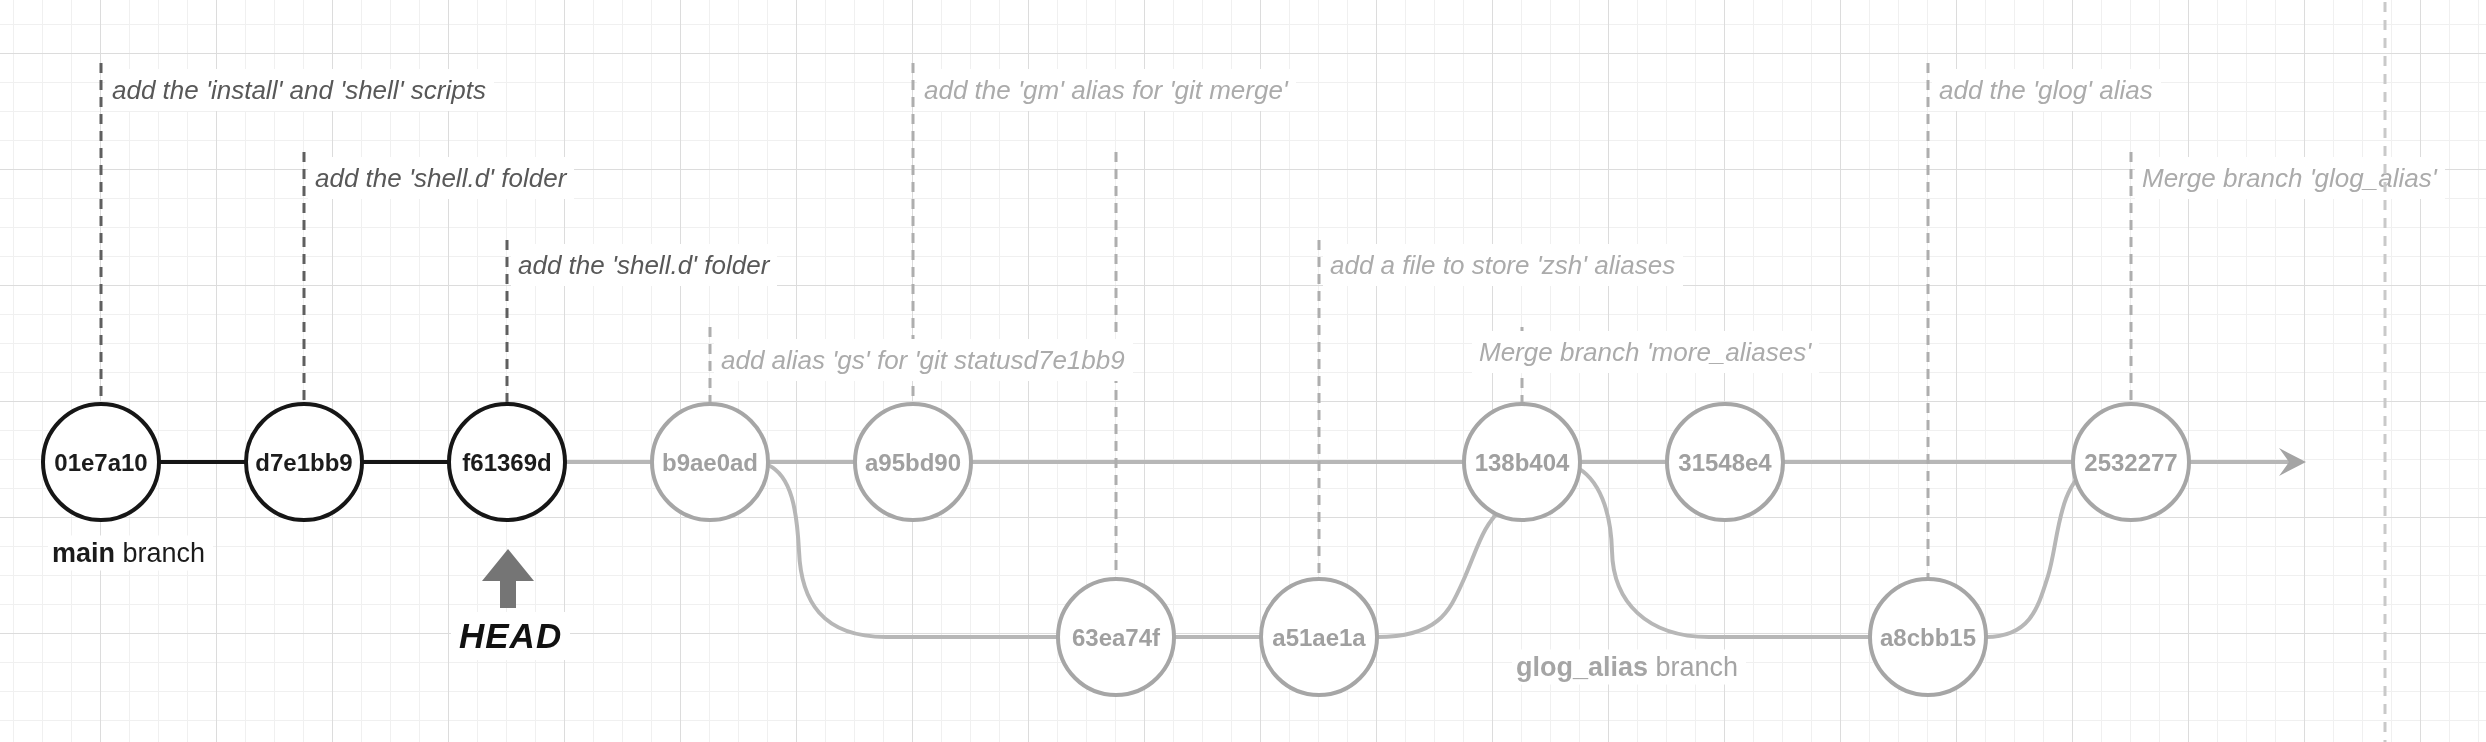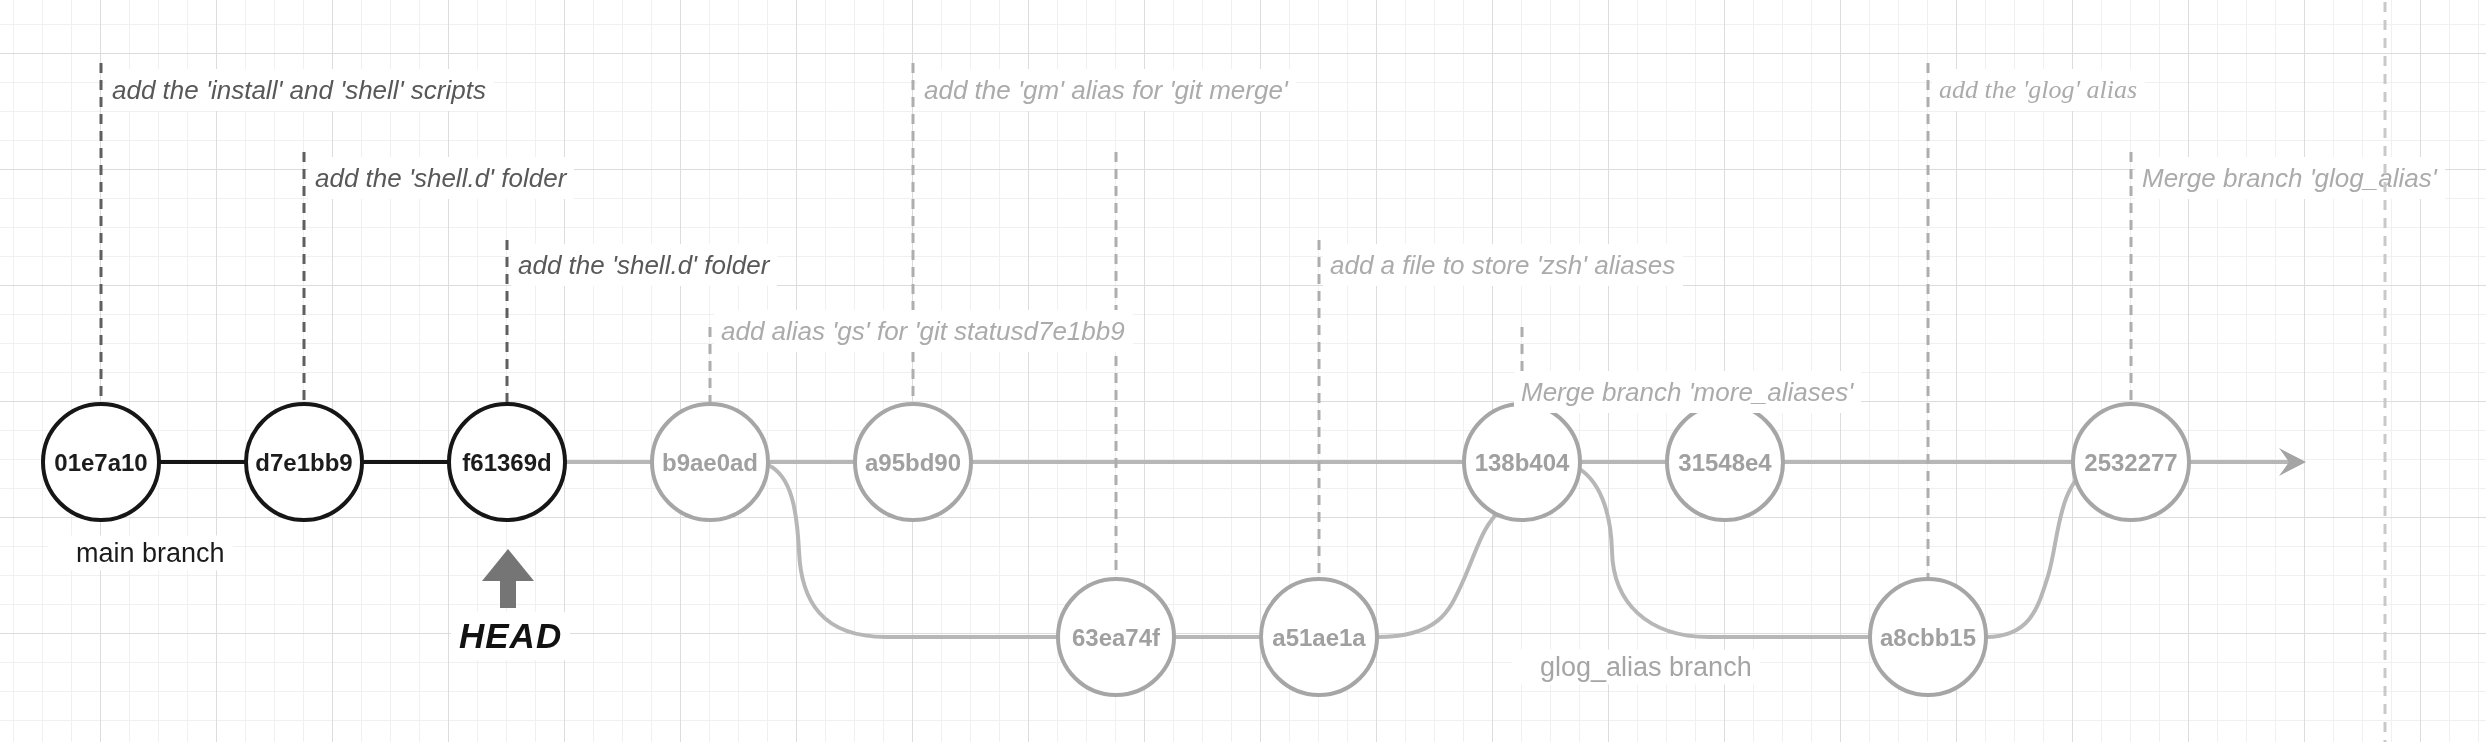--- a/index.html
+++ b/index.html
@@ -23,21 +23,21 @@
     font-style:italic;font-size:26px;line-height:1;
     white-space:nowrap;background:#ffffff;padding:8px 8px 8px 7px;
   }
   .msg.dark{color:#585858;}
   .msg.light{color:#ababab;}
   .branch-label{
     position:absolute;transform:translateY(-50%);
     font-size:27px;line-height:1;white-space:nowrap;
     background:#ffffff;padding:4px 8px 4px 4px;
   }
-  .branch-label .bname{font-weight:normal;margin-left:24px;}
+  .branch-label .bname{font-weight:bold;}
   .branch-label.active{color:#1b1b1b;}
   .branch-label.faded{color:#a5a5a5;}
   .head-label{
     position:absolute;transform:translateY(-50%);
     font-size:35px;font-weight:bold;font-style:italic;
     color:#111111;letter-spacing:1px;white-space:nowrap;
     background:#ffffff;padding:4px 8px;
   }
   .hash{font-weight:bold;font-size:24px;}
   .hash.active{fill:#1c1c1c;}
@@ -100,25 +100,25 @@
     <text x="1928" y="646" text-anchor="middle" class="hash faded">a8cbb15</text>
     <text x="2131" y="471" text-anchor="middle" class="hash faded">2532277</text>
 
     <polygon points="508,549 482,581 534,581" fill="#757575"></polygon>
     <rect x="500" y="578" width="16" height="30" fill="#757575"></rect>
   </svg>
 
   <div class="msg dark" style="left:105px;top:90px;">add the 'install' and 'shell' scripts</div>
   <div class="msg dark" style="left:308px;top:178px;">add the 'shell.d' folder</div>
   <div class="msg dark" style="left:511px;top:265px;">add the 'shell.d' folder</div>
-  <div class="msg light" style="left:714px;top:331px;text-align:right;">add alias 'gs' for 'git statusd7e1bb9</div>
+  <div class="msg light" style="left:714px;top:360px;text-align:right;">add alias 'gs' for 'git statusd7e1bb9</div>
   <div class="msg light" style="left:917px;top:90px;">add the 'gm' alias for 'git merge'</div>
   <div class="msg light" style="left:1323px;top:265px;">add a file to store 'zsh' aliases</div>
-  <div class="msg light" style="left:1514px;top:352px;margin-top:40px;">Merge branch 'more_aliases'</div>
-  <div class="msg light" style="left:1932px;top:90px;font-family:Liberation Serif, serif;">add the 'glog' alias</div>
+  <div class="msg light" style="left:1472px;top:352px;">Merge branch 'more_aliases'</div>
+  <div class="msg light" style="left:1932px;top:90px;">add the 'glog' alias</div>
   <div class="msg light" style="left:2135px;top:178px;">Merge branch 'glog_alias'</div>
 
   <div class="branch-label active" style="left:48px;top:553px;">
     <span class="bname">main</span><span> branch</span>
   </div>
   <div class="branch-label faded" style="left:1512px;top:667px;">
     <span class="bname">glog_alias</span><span> branch</span>
   </div>
 
   <div class="head-label" style="left:451px;top:636px;">HEAD</div>

